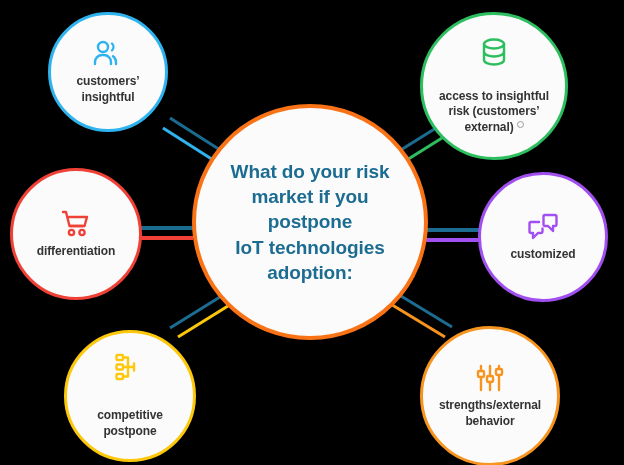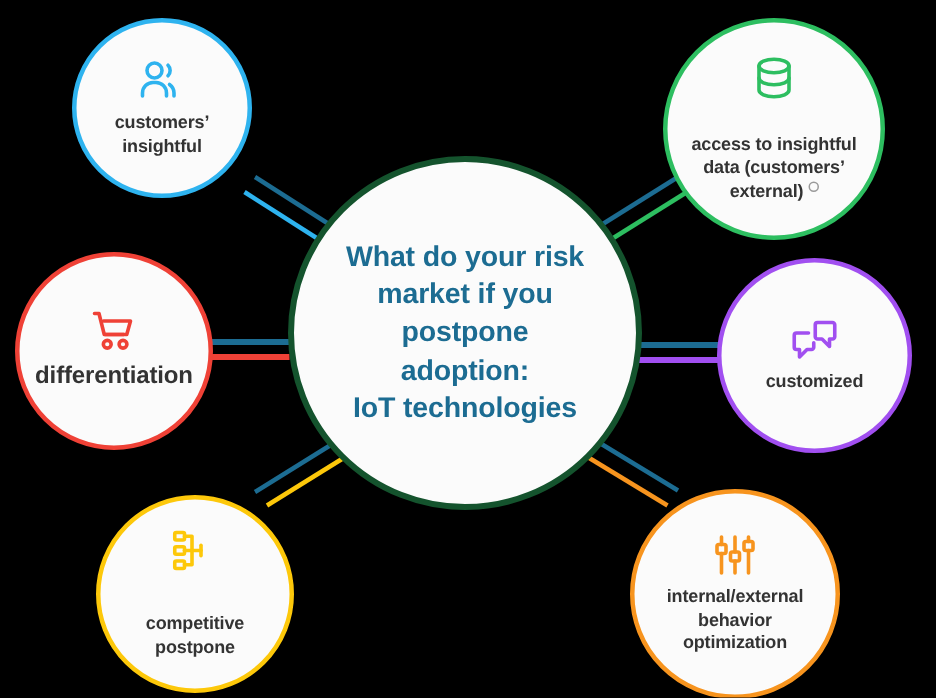--- a/index.html
+++ b/index.html
@@ -35,21 +35,21 @@
     flex-direction: column;
     align-items: center;
     justify-content: center;
     text-align: center;
   }
   .node.center {
     left: 192px;
     top: 104px;
     width: 236px;
     height: 236px;
-    border: 4px solid #14532d;
+    border: 4px solid #f97316;
     z-index: 4;
   }
   .center-text {
     color: #1c6c92;
     font-size: 19px;
     font-weight: bold;
     line-height: 1.32;
     letter-spacing: -0.1px;
     padding: 0 16px;
   }
@@ -67,29 +67,29 @@
   }
   .sat .label {
     color: #333333;
     font-size: 11.5px;
     font-weight: bold;
     line-height: 1.3;
     padding: 0 6px;
     letter-spacing: -0.1px;
   }
   .sat.n-customers-engagement { left: 48px;  top: 12px;  border-color: #2eb3ef; }
-  .sat.n-insightful-data      { left: 442px; top: 12px;  width: 148px; height: 148px; border-color: #2dbe60; gap: 15px; }
+  .sat.n-insightful-data      { left: 420px; top: 12px;  width: 148px; height: 148px; border-color: #2dbe60; gap: 15px; }
   .sat.n-differentiation      { left: 10px;  top: 168px; width: 132px; height: 132px; border-color: #ef4136; }
   .sat.n-customized-comm      { left: 478px; top: 172px; width: 130px; height: 130px; border-color: #a14ff0; }
   .sat.n-competitive          { left: 64px;  top: 330px; width: 132px; height: 132px; border-color: #fdc80a; }
   .sat.n-processes            { left: 420px; top: 326px; width: 140px; height: 140px; border-color: #f7941e; }
 
   .sat.n-insightful-data .label { font-size: 12px; padding: 0 8px; }
   .sat.n-processes .label { font-size: 12px; padding: 0 8px; }
-  .sat.n-differentiation .label { font-size: 16px; }
+  .sat.n-differentiation .label { font-size: 12px; }
   .sat.n-customized-comm .label { font-size: 12px; }
   .sat.n-competitive .label { font-size: 12px; margin-top: 21px; }
   .sat.n-customers-engagement .label { font-size: 12px; }
 
   .degree-mark {
     display: inline-block;
     width: 5px;
     height: 5px;
     border: 1px solid #9a9a9a;
     border-radius: 50%;
@@ -132,22 +132,22 @@
     <g>
       <line x1="452" y1="327" x2="396" y2="293" stroke="#1c6c92" stroke-width="3"></line>
       <line x1="445" y1="337" x2="389" y2="303" stroke="#f7941e" stroke-width="3"></line>
     </g>
   </svg>
 
   <div class="node center">
     <div class="center-text">
       <div>What do your risk</div>
       <div>market if you postpone</div>
+      <div>IoT technologies</div>
       <div>adoption:</div>
-      <div>IoT technologies</div>
     </div>
   </div>
 
   <div class="node sat n-customers-engagement">
     <span class="icon">
       <svg width="32" height="30" viewBox="0 0 32 30" fill="none" stroke="#2eb3ef" stroke-width="2.4" stroke-linecap="round" stroke-linejoin="round">
         <circle cx="11" cy="8" r="5"></circle>
         <path d="M3 25v-2a7 7 0 0 1 7-7h2a7 7 0 0 1 7 7v2"></path>
         <path d="M20 4.5a5 5 0 0 1 0 7"></path>
         <path d="M24 25v-2a7 7 0 0 0-3-5.7"></path>
@@ -162,21 +162,21 @@
   <div class="node sat n-insightful-data">
     <span class="icon">
       <svg width="30" height="32" viewBox="0 0 30 32" fill="none" stroke="#2dbe60" stroke-width="2.4" stroke-linecap="round" stroke-linejoin="round">
         <ellipse cx="15" cy="7" rx="10" ry="4.5"></ellipse>
         <path d="M5 7v8c0 2.5 4.5 4.5 10 4.5s10-2 10-4.5V7"></path>
         <path d="M5 15v8c0 2.5 4.5 4.5 10 4.5s10-2 10-4.5v-8"></path>
       </svg>
     </span>
     <div class="label">
       <div>access to insightful</div>
-      <div>data (customers’</div>
+      <div>risk (customers’</div>
       <div>
         <span>external)</span><span class="degree-mark"></span>
       </div>
     </div>
   </div>
 
   <div class="node sat n-differentiation">
     <span class="icon">
       <svg width="32" height="30" viewBox="0 0 32 30" fill="none" stroke="#ef4136" stroke-width="2.4" stroke-linecap="round" stroke-linejoin="round">
         <path d="M3 3h3l3.5 14h13"></path>
@@ -228,19 +228,18 @@
         <rect x="4" y="8" width="6" height="6" rx="1.2"></rect>
         <path d="M16 3v10"></path>
           <path d="M16 19v8"></path>
         <rect x="13" y="13" width="6" height="6" rx="1.2"></rect>
         <path d="M25 3v3"></path>
           <path d="M25 12v15"></path>
         <rect x="22" y="6" width="6" height="6" rx="1.2"></rect>
       </svg>
     </span>
     <div class="label">
-      <div>internal/external</div>
+      <div>strengths/external</div>
       <div>behavior</div>
-      <div>optimization</div>
     </div>
   </div>
 
 </div>
 
 </body></html>

